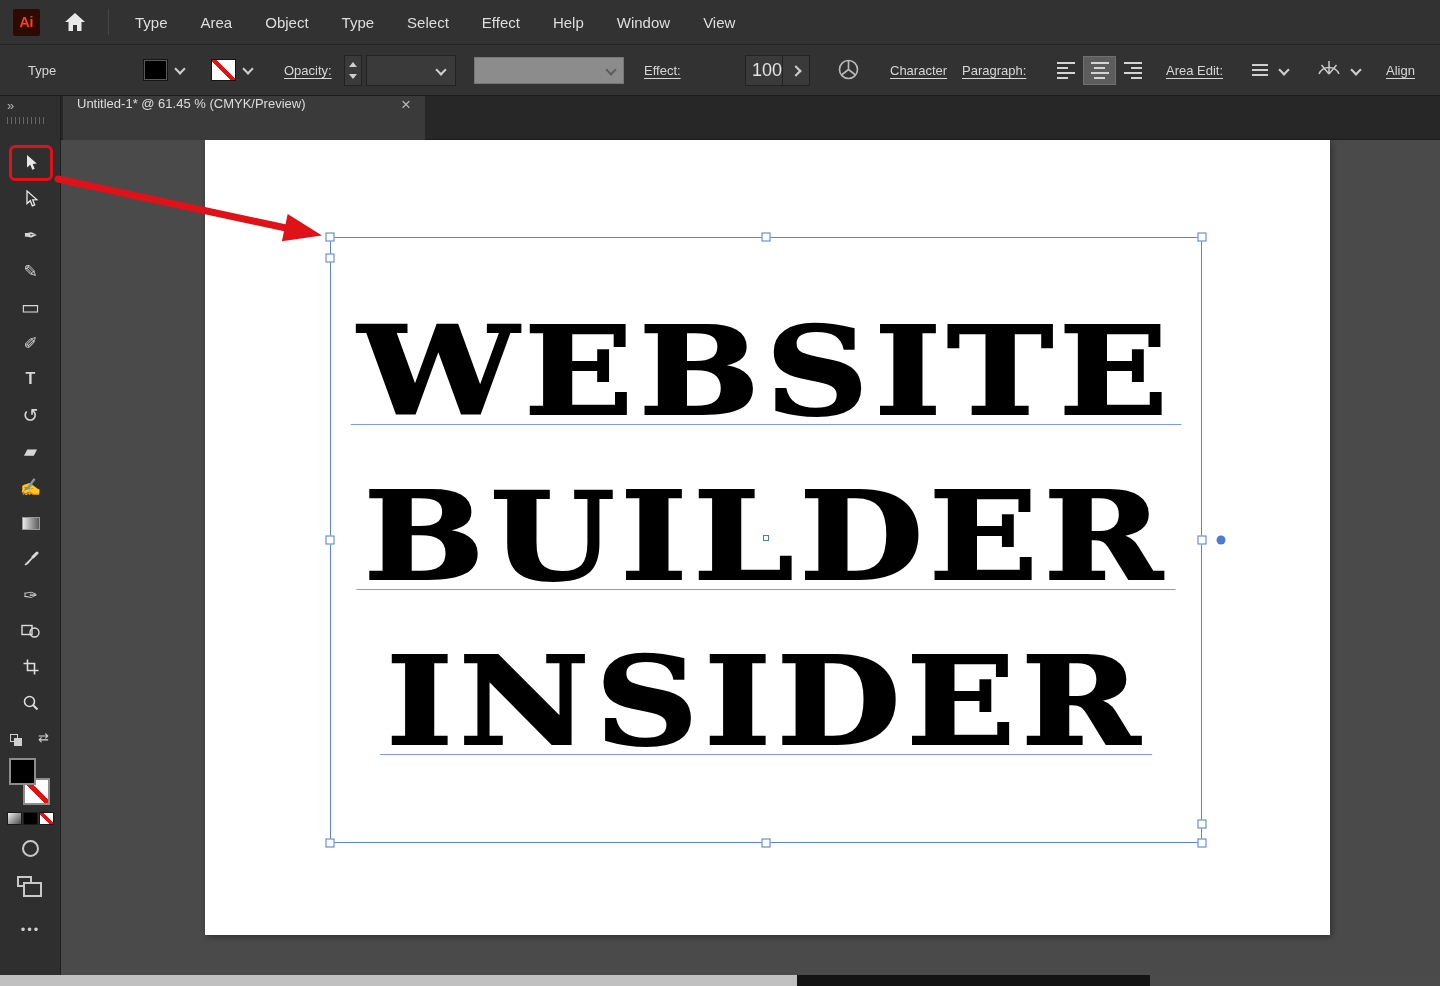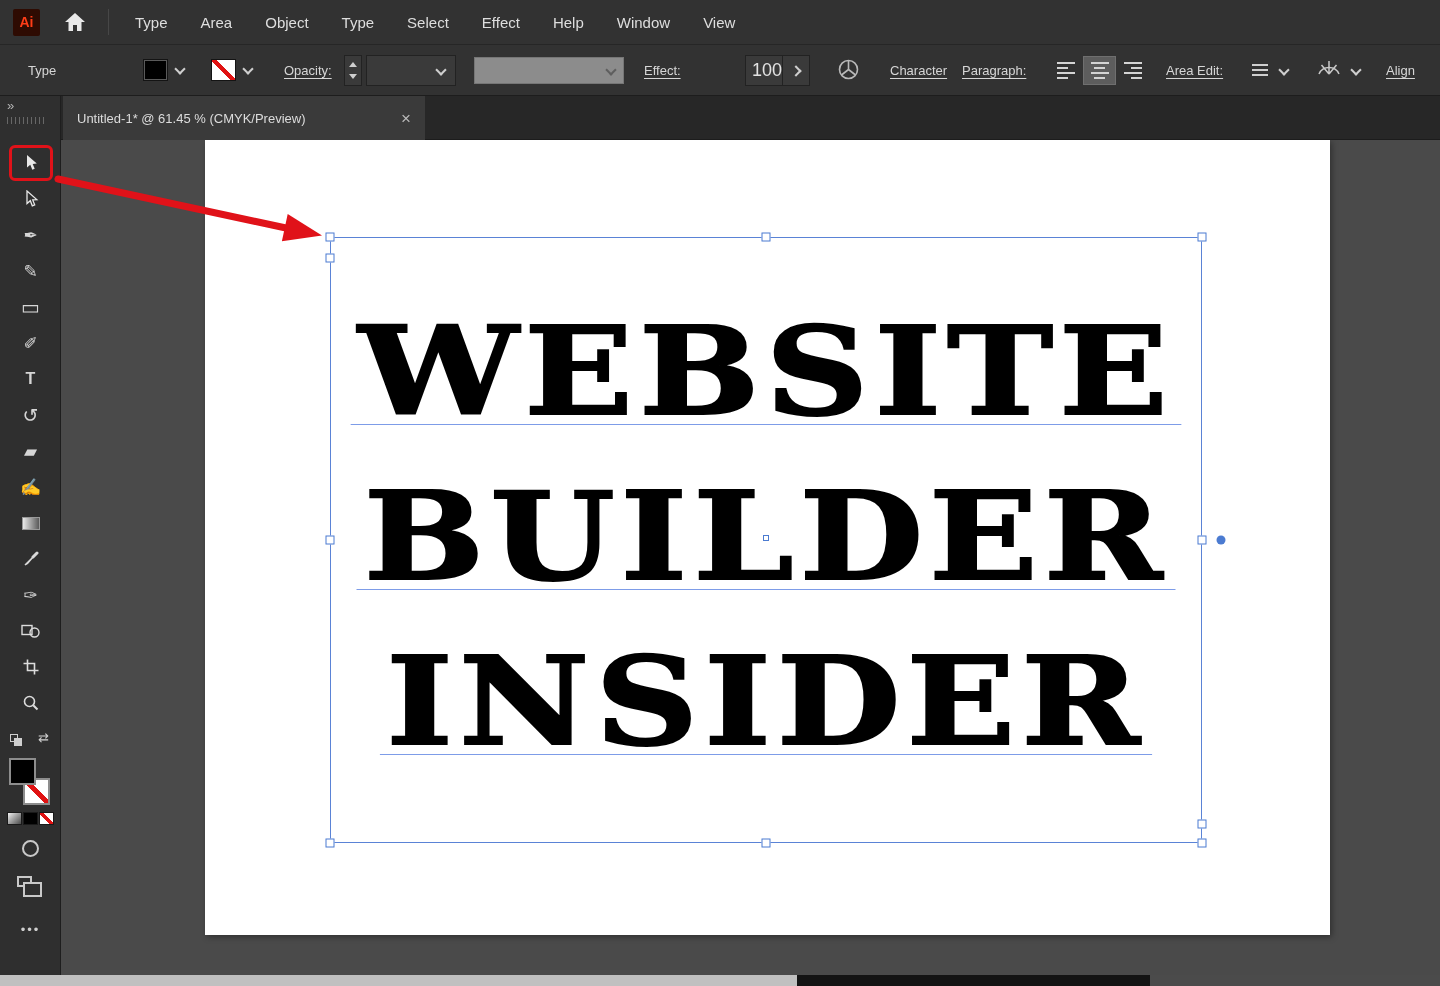--- a/index.html
+++ b/index.html
@@ -36,21 +36,21 @@
   .align-btn i{display:block;height:2px;background:#d4d4d4;width:18px}
   .align-btn.a-left{align-items:flex-start}.align-btn.a-center{align-items:center}.align-btn.a-right{align-items:flex-end}
   .align-btn i:nth-child(even){width:11px}
   .align-btn.selected{background:#5d5d5d;box-shadow:inset 0 0 0 1px #6f6f6f}
   .atl{position:absolute;left:1252px;top:19px;display:flex;flex-direction:column;gap:3px}
   .atl i{display:block;width:16px;height:2px;background:#cfcfcf}
   .fan{position:absolute;left:1316px;top:13px}
 
   
   .tabbar{position:absolute;left:61px;top:96px;width:1379px;height:44px;background:#272727;border-bottom:1px solid #1c1c1c;z-index:25}
-  .tab{position:absolute;left:2px;top:0;height:44px;width:362px;background:#3a3a3a;display:flex;align-items:center;padding:0 14px;color:#dcdcdc;font-size:13px}
+  .tab{position:absolute;left:2px;top:0;height:44px;width:362px;background:#3a3a3a;display:flex;padding:0 14px;color:#dcdcdc;font-size:13px}
   .tab-close{margin-left:auto;color:#b9b9b9;font-size:17px;line-height:1}
 
   
   .toolbar{position:absolute;left:0;top:96px;width:61px;height:879px;background:#2f2f2f;border-right:1px solid #1e1e1e;z-index:25}
   .tb-collapse{position:absolute;top:2px;left:7px;color:#b5b5b5;font-size:13px;letter-spacing:-1px}
   .tb-grip{position:absolute;top:21px;left:7px;width:40px;height:7px;background:repeating-linear-gradient(90deg,#676767 0 1px,transparent 1px 4px)}
   .tools{position:absolute;top:49px;left:0;width:61px}
   .tool{height:36px;display:flex;align-items:center;justify-content:center}
   .tool span{font-size:17px;color:#d6d6d6;line-height:1}
   .tool.highlight{width:44px;height:36px;margin:0 auto;border:3px solid #e01219;border-radius:6px}

